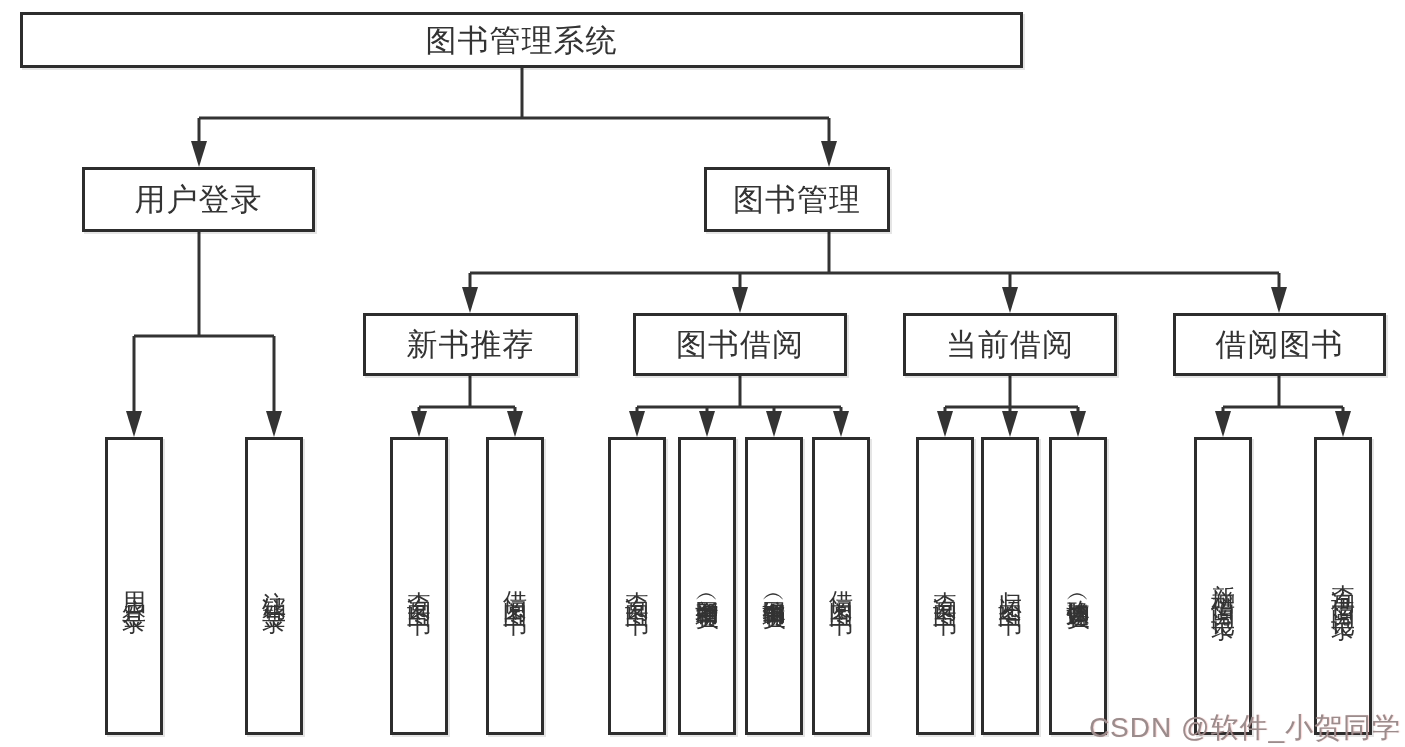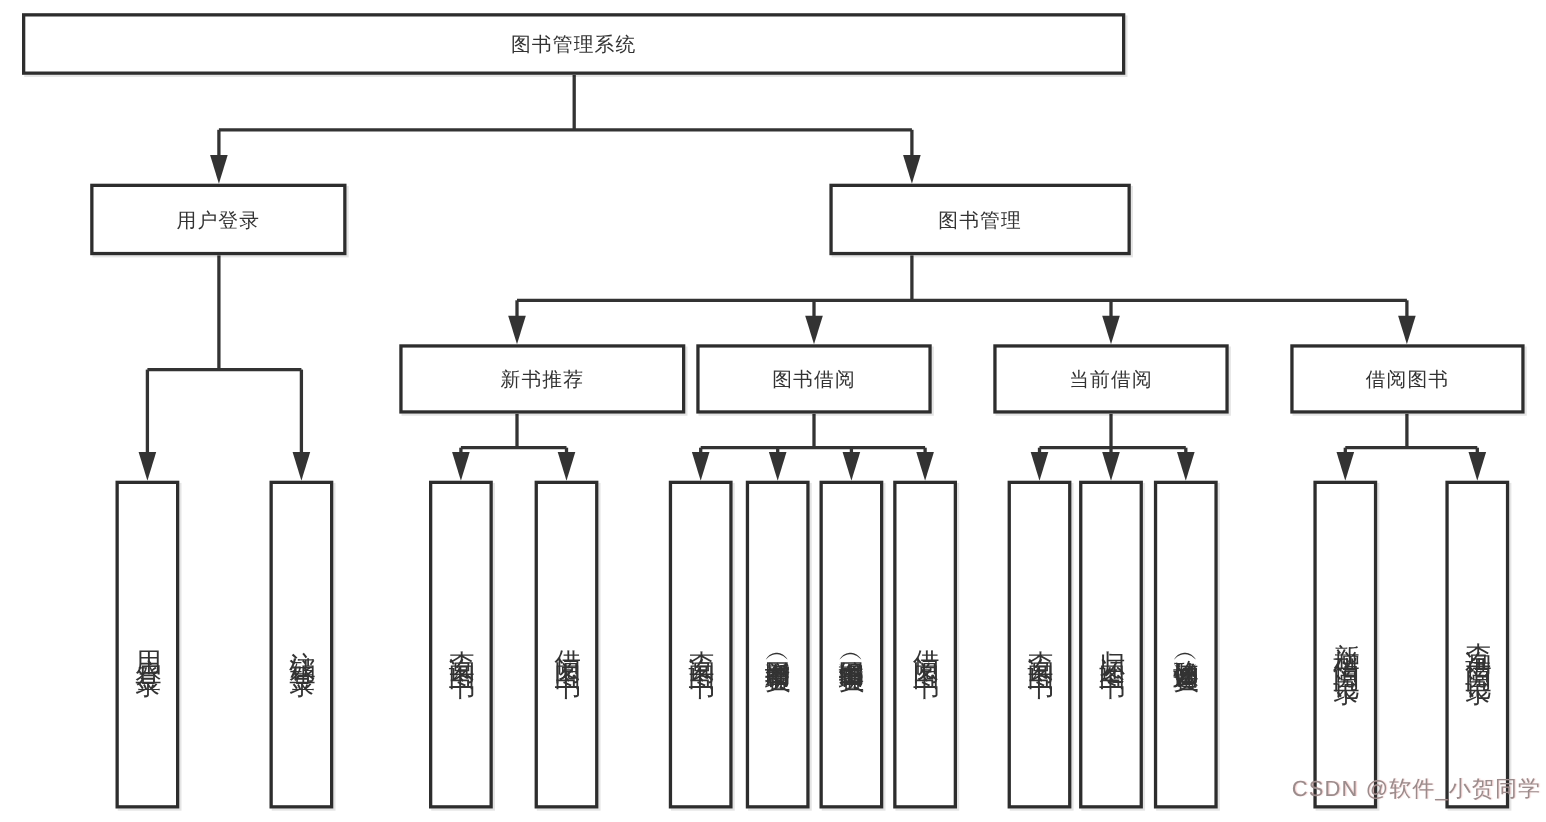--- a/index.html
+++ b/index.html
@@ -13,33 +13,33 @@
   }
   .connectors{position:absolute;left:0;top:0;width:1405px;height:747px;pointer-events:none;}
   .node{
     position:absolute;
     box-sizing:border-box;
     border:3px solid var(--border,#2d2d2d);
     background:#fff;
     display:flex;align-items:center;justify-content:center;
     box-shadow:2px 2px 0 rgba(0,0,0,0.10);
   }
-  .hbox{font-size:18px;letter-spacing:1px;line-height:1;}
+  .hbox{font-size:31px;letter-spacing:1px;line-height:1;}
   .vbox{
     font-size:24px;
     writing-mode:vertical-rl;
     letter-spacing:7px;
     line-height:1;
     text-align:center;
   }
   .vbox.tight{letter-spacing:1px;font-size:23px;}
   .watermark{
     position:absolute;
-    right:4px;bottom:16px;
-    font-size:20px;
+    right:4px;bottom:0;
+    font-size:28px;
     letter-spacing:1px;
     color:var(--wm,#9a8c8c);
     text-shadow:1px 0 1px rgba(224,80,80,0.25);
     white-space:nowrap;
   }
 </style>
 </head>
 <body>
 
 <div class="canvas">
@@ -95,23 +95,23 @@
       <polygon points="1070,411 1086,411 1078,437" fill="#333333"></polygon>
       <line x1="1223" y1="407" x2="1223" y2="417" stroke="#333333" stroke-width="3"></line>
       <polygon points="1215,411 1231,411 1223,437" fill="#333333"></polygon>
       <line x1="1343" y1="407" x2="1343" y2="417" stroke="#333333" stroke-width="3"></line>
       <polygon points="1335,411 1351,411 1343,437" fill="#333333"></polygon>
     </svg>
 
   <div class="node hbox" style="left:20px;top:12px;width:1003px;height:56px">图书管理系统</div>
 
   <div class="node hbox" style="left:82px;top:167px;width:233px;height:65px">用户登录</div>
-  <div class="node hbox" style="left:754px;top:167px;width:274px;height:65px">图书管理</div>
+  <div class="node hbox" style="left:704px;top:167px;width:186px;height:65px">图书管理</div>
 
-  <div class="node hbox" style="left:363px;top:313px;width:260px;height:63px">新书推荐</div>
+  <div class="node hbox" style="left:363px;top:313px;width:215px;height:63px">新书推荐</div>
   <div class="node hbox" style="left:903px;top:313px;width:214px;height:63px">当前借阅</div>
   <div class="node hbox" style="left:633px;top:313px;width:214px;height:63px">图书借阅</div>
   <div class="node hbox" style="left:1173px;top:313px;width:213px;height:63px">借阅图书</div>
 
   <div class="node vbox" style="left:105px;top:437px;width:58px;height:298px">用户登录</div>
   <div class="node vbox" style="left:245px;top:437px;width:58px;height:298px">注销登录</div>
 
   <div class="node vbox" style="left:390px;top:437px;width:58px;height:298px">查询图书</div>
   <div class="node vbox" style="left:486px;top:437px;width:58px;height:298px">借阅图书</div>
 

